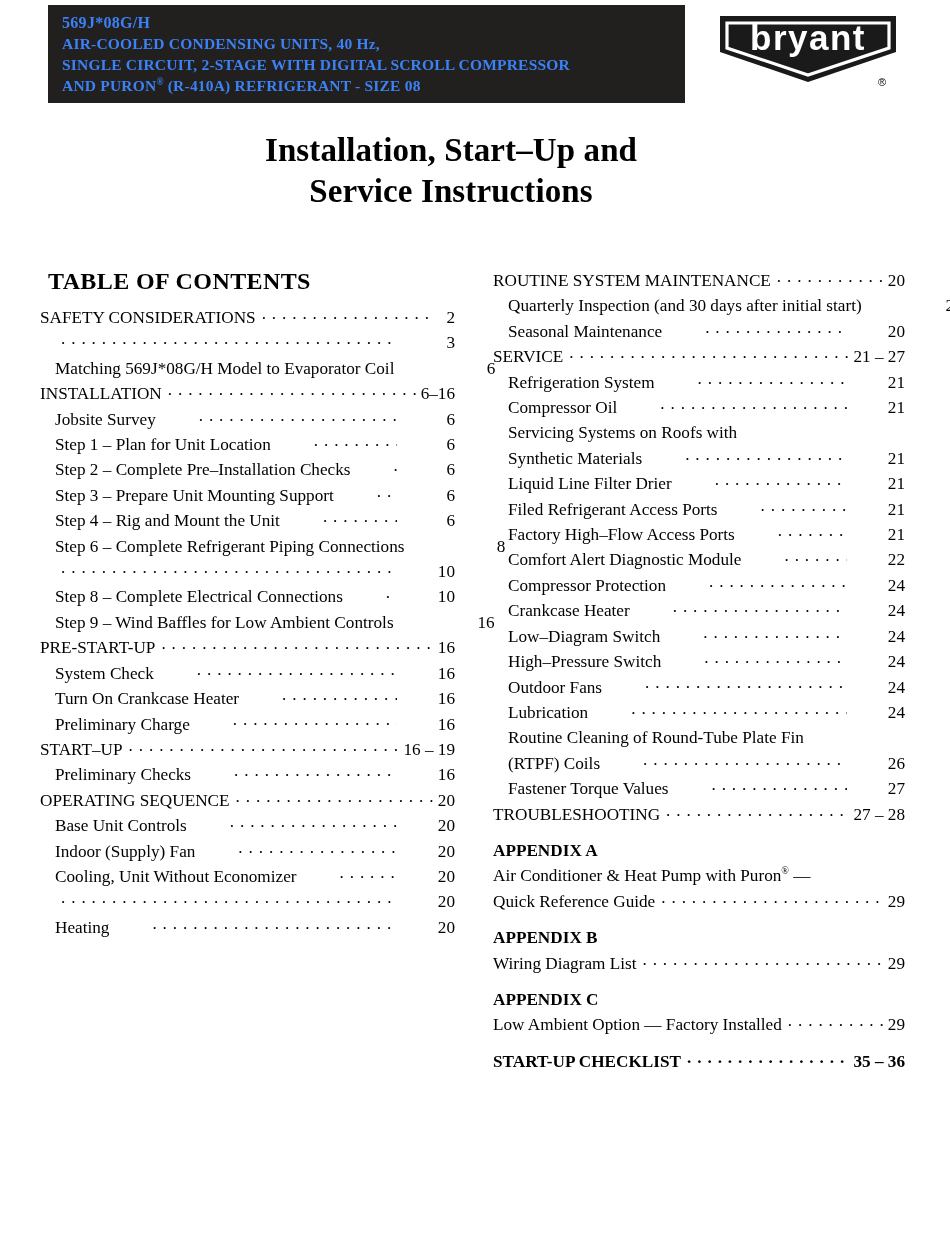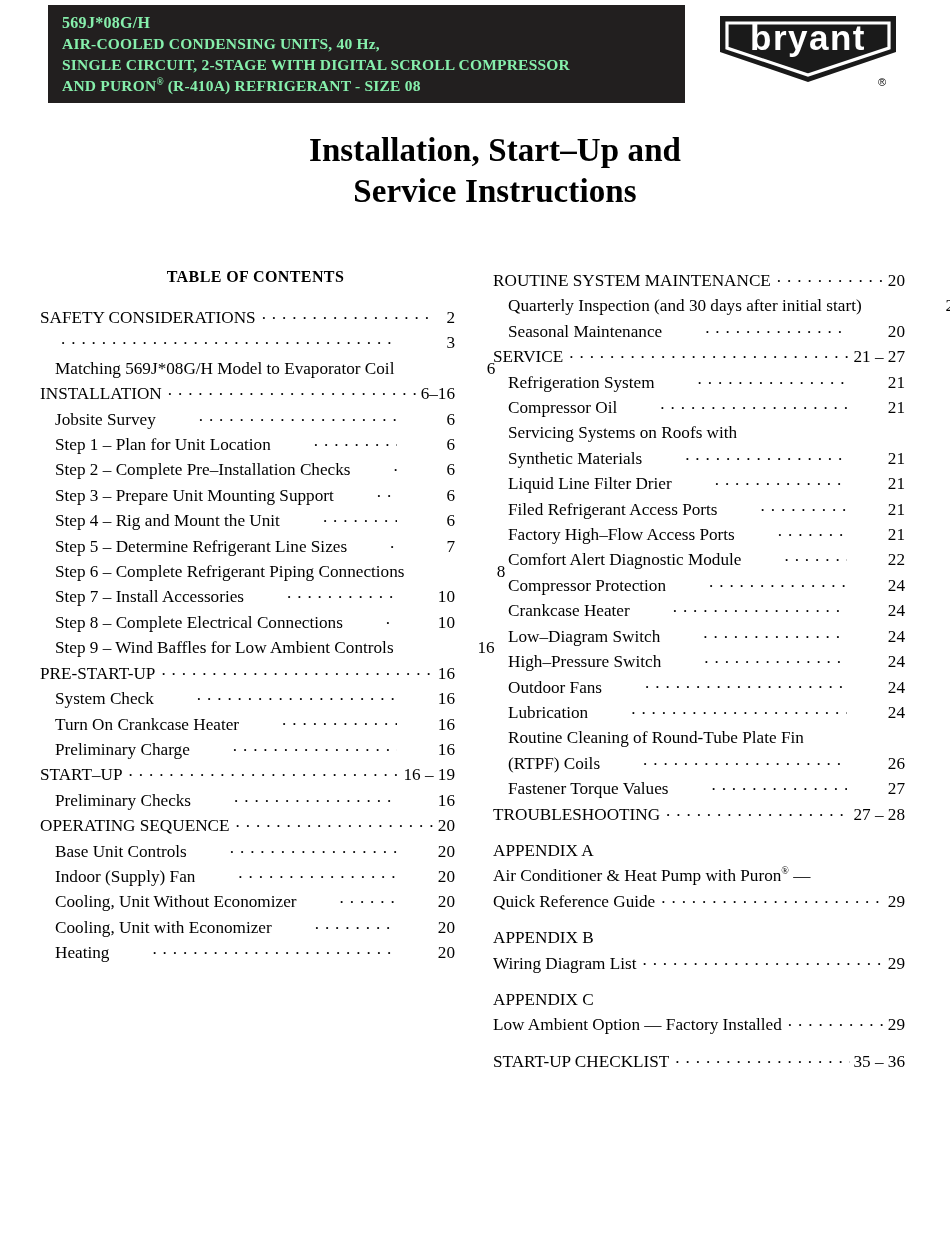--- a/index.html
+++ b/index.html
@@ -17,21 +17,21 @@
   }
 
   
   #header-band {
     position: absolute;
     left: 48px;
     top: 5px;
     width: 637px;
     height: 98px;
     background: #221f1f;
-    color: #86efac;
+    color: #3b82f6;
     box-sizing: border-box;
     padding: 7px 0 0 14px;
   }
   .hdr-line {
     font-family: "Liberation Serif", "DejaVu Serif", serif;
     font-weight: bold;
     font-size: 15.5px;
     line-height: 21px;
     letter-spacing: 0.2px;
     white-space: nowrap;
@@ -74,32 +74,31 @@
   #doc-title {
     position: absolute;
     left: 0;
     top: 130px;
     width: 902px;
     text-align: center;
     font-weight: bold;
     font-size: 33px;
     line-height: 41px;
     letter-spacing: 0.1px;
-    padding-left: 44px;
   }
 
   
   #toc-heading {
     position: absolute;
     left: 48px;
     top: 268px;
     width: 415px;
-    text-align: center;
+    text-align: left;
     font-weight: bold;
-    font-size: 16px;
+    font-size: 24px;
     letter-spacing: 0.4px;
   }
 
   .toc-col {
     position: absolute;
     top: 305px;
   }
   #col-left  { left: 40px;  width: 415px; }
   #col-right { left: 493px; top: 268px; width: 412px; }
 
@@ -132,21 +131,21 @@
     font-size: 17.2px;
     letter-spacing: 0.8px;
     white-space: nowrap;
   }
   .entry .page {
     flex: 0 0 auto;
     text-align: right;
     min-width: 18px;
   }
 
-  .gap-before { margin-top: 11px; }
+  .gap-before { margin-top: 11px; font-weight: bold; }
 
   .sup-small {
     font-size: 10px;
     vertical-align: super;
     line-height: 0;
   }
 </style>
 </head>
 <body>
 
@@ -212,31 +211,25 @@
       <span class="label">Step 3 – Prepare Unit Mounting Support</span>
       <span class="leader"></span>
       <span class="page">6</span>
     </div>
     <div class="entry level-2">
       <span class="label">Step 4 – Rig and Mount the Unit</span>
       <span class="leader"></span>
       <span class="page">6</span>
     </div>
     <div class="entry level-2">
-      <span class="label">Step 5 – Determine Refrigerant Line Sizes</span>
-      <span class="leader"></span>
-      <span class="page">7</span>
-    </div>
-    <div class="entry level-2">
       <span class="label">Step 6 – Complete Refrigerant Piping Connections</span>
       <span class="leader"></span>
       <span class="page">8</span>
     </div>
     <div class="entry level-2">
-      <span class="label">Step 7 – Install Accessories</span>
       <span class="leader"></span>
       <span class="page">10</span>
     </div>
     <div class="entry level-2">
       <span class="label">Step 8 – Complete Electrical Connections</span>
       <span class="leader"></span>
       <span class="page">10</span>
     </div>
     <div class="entry level-2">
       <span class="label">Step 9 – Wind Baffles for Low Ambient Controls</span>
@@ -287,21 +280,20 @@
       <span class="label">Indoor (Supply) Fan</span>
       <span class="leader"></span>
       <span class="page">20</span>
     </div>
     <div class="entry level-2">
       <span class="label">Cooling, Unit Without Economizer</span>
       <span class="leader"></span>
       <span class="page">20</span>
     </div>
     <div class="entry level-2">
-      <span class="label">Cooling, Unit with Economizer</span>
       <span class="leader"></span>
       <span class="page">20</span>
     </div>
     <div class="entry level-2">
       <span class="label">Heating</span>
       <span class="leader"></span>
       <span class="page">20</span>
     </div>
   </div>
 

